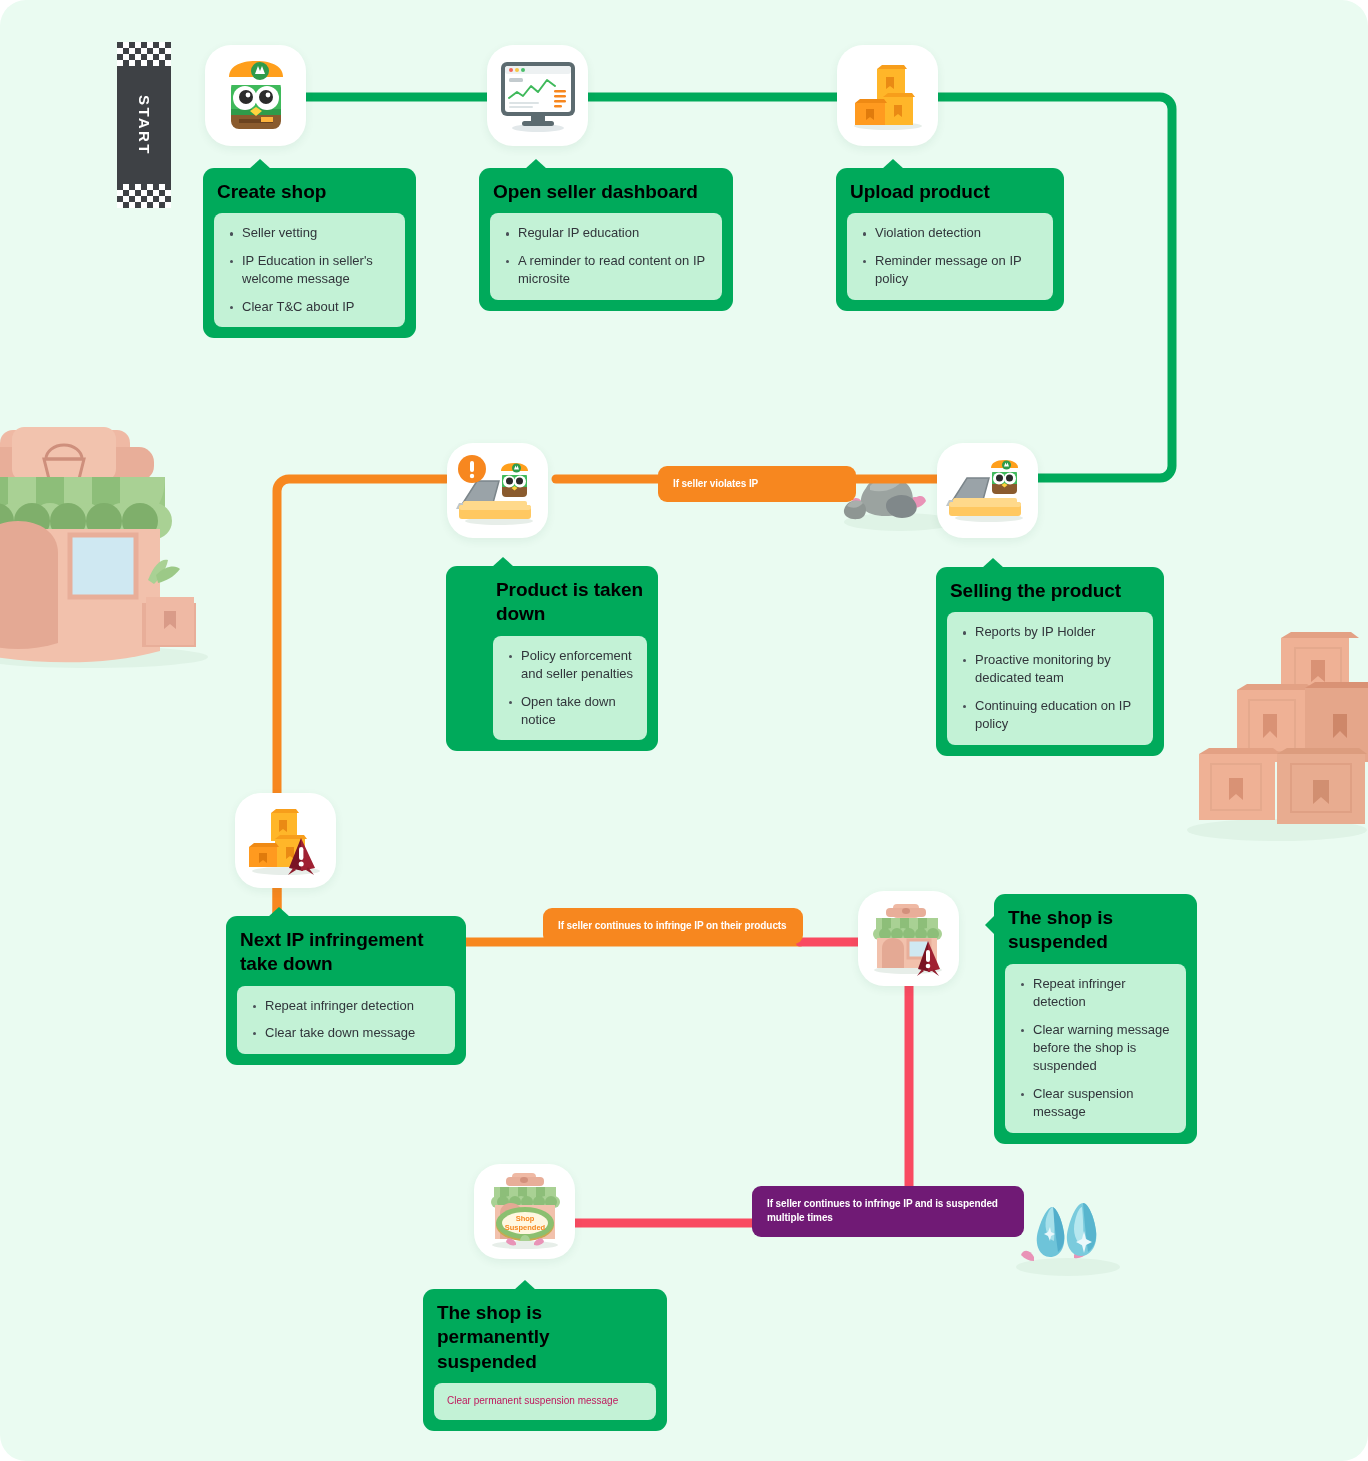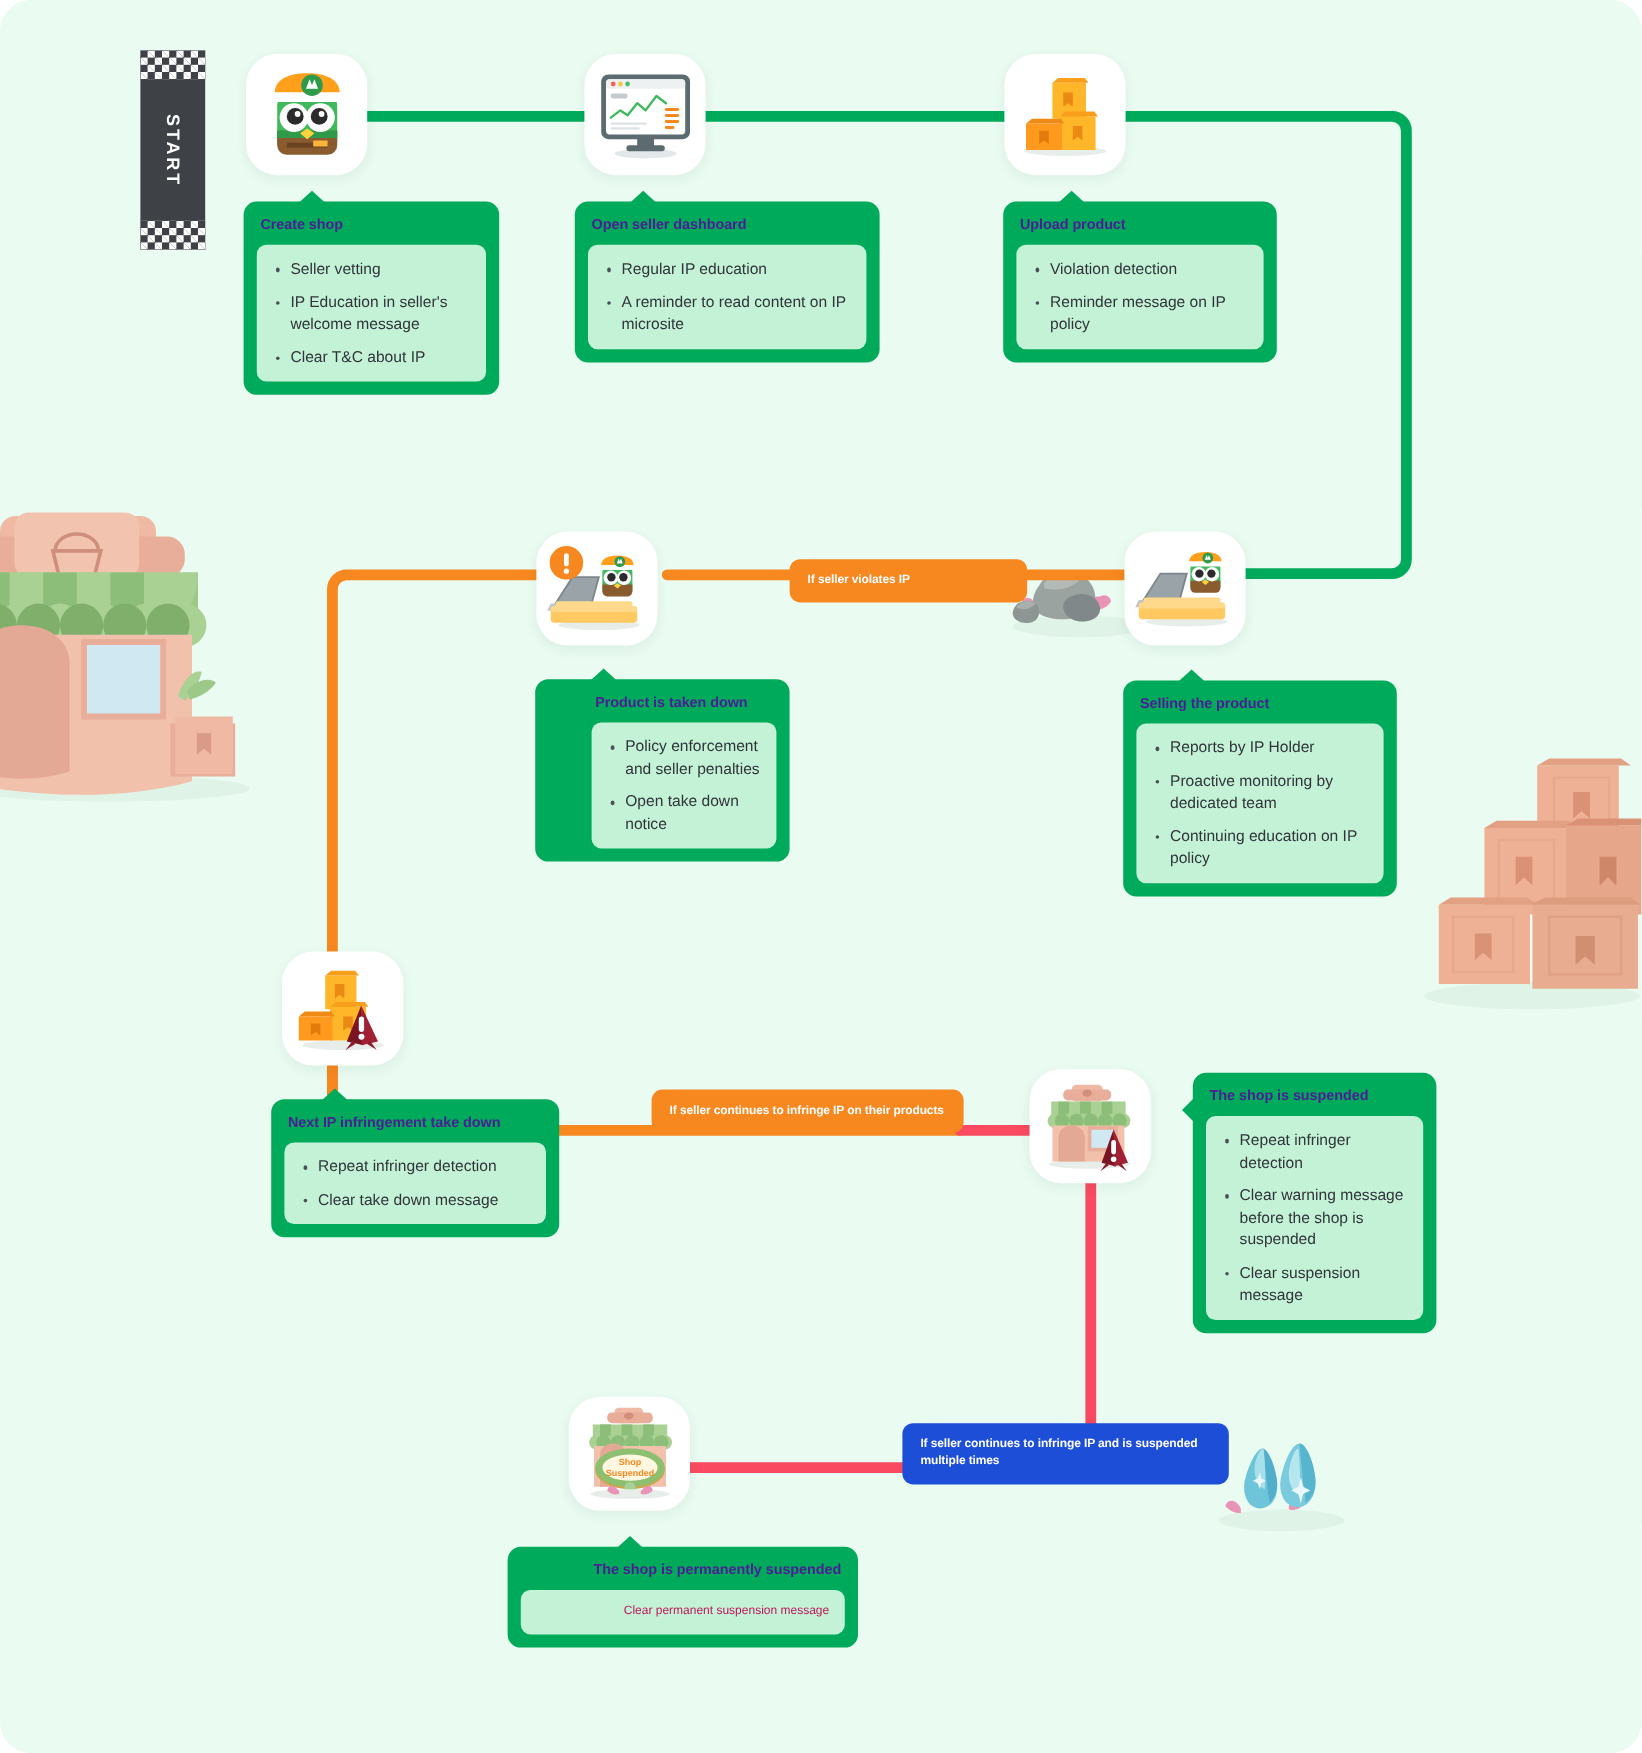--- a/index.html
+++ b/index.html
@@ -37,22 +37,22 @@
 
   
   .card {
     position: absolute;
     background: #00AA5B;
     border-radius: 11px;
     padding: 11px 11px 11px 11px;
     z-index: 5;
   }
   .card-title {
-    color: #4c1d95;
-    font-size: 12px;
+    color: #000000;
+    font-size: 19px;
     font-weight: bold;
     line-height: 1.28;
     padding: 1px 3px 9px 3px;
     letter-spacing: -0.05px;
   }
   .card-body {
     background: #C3F2D6;
     border-radius: 8px;
     padding: 11px 13px 11px 13px;
   }
@@ -103,21 +103,21 @@
     border-radius: 9px;
     color: #ffffff;
     font-size: 10px;
     font-weight: bold;
     line-height: 1.44;
     padding: 11px 15px;
     z-index: 6;
     letter-spacing: -0.1px;
   }
   .label.orange { background: #F7871F; }
-  .label.pink   { background: #1d4ed8; }
+  .label.pink   { background: #701a75; }
 
   
   #start-flag {
     position: absolute;
     left: 117px; top: 42px;
     width: 54px; height: 166px;
     background: #3E4145;
     z-index: 3;
   }
   #start-flag .checker {
@@ -620,21 +620,21 @@
     <div class="card-title">The shop is suspended</div>
     <div class="card-body">
       <ul>
         <li>Repeat infringer detection</li>
         <li>Clear warning message before the shop is suspended</li>
         <li>Clear suspension message</li>
       </ul>
     </div>
   </div>
 
-  <div class="card" style="left:423px; top:1289px; width:292px;text-align:right;">
+  <div class="card" style="left:423px; top:1289px; width:244px;">
     <div class="tail-top" style="left:91px;"></div>
     <div class="card-title">The shop is permanently suspended</div>
     <div class="card-body">
       <p>Clear permanent suspension message</p>
     </div>
   </div>
 
 </div>
 
 </body></html>

